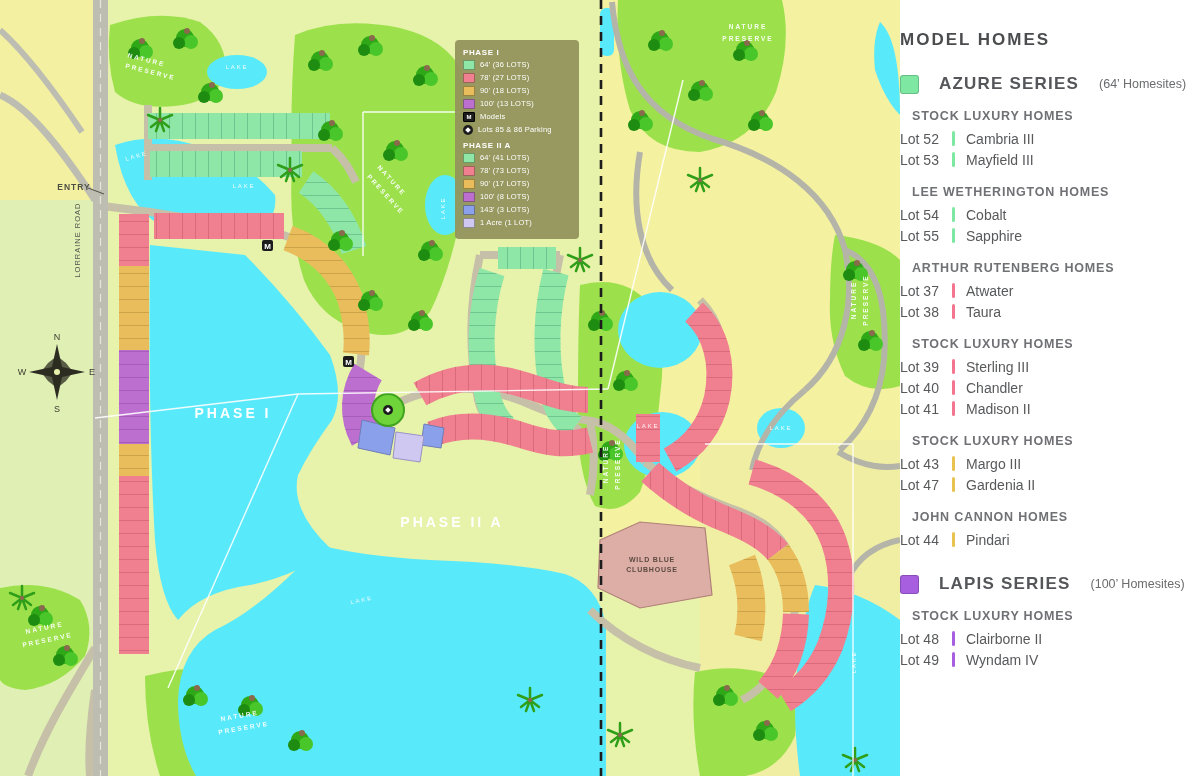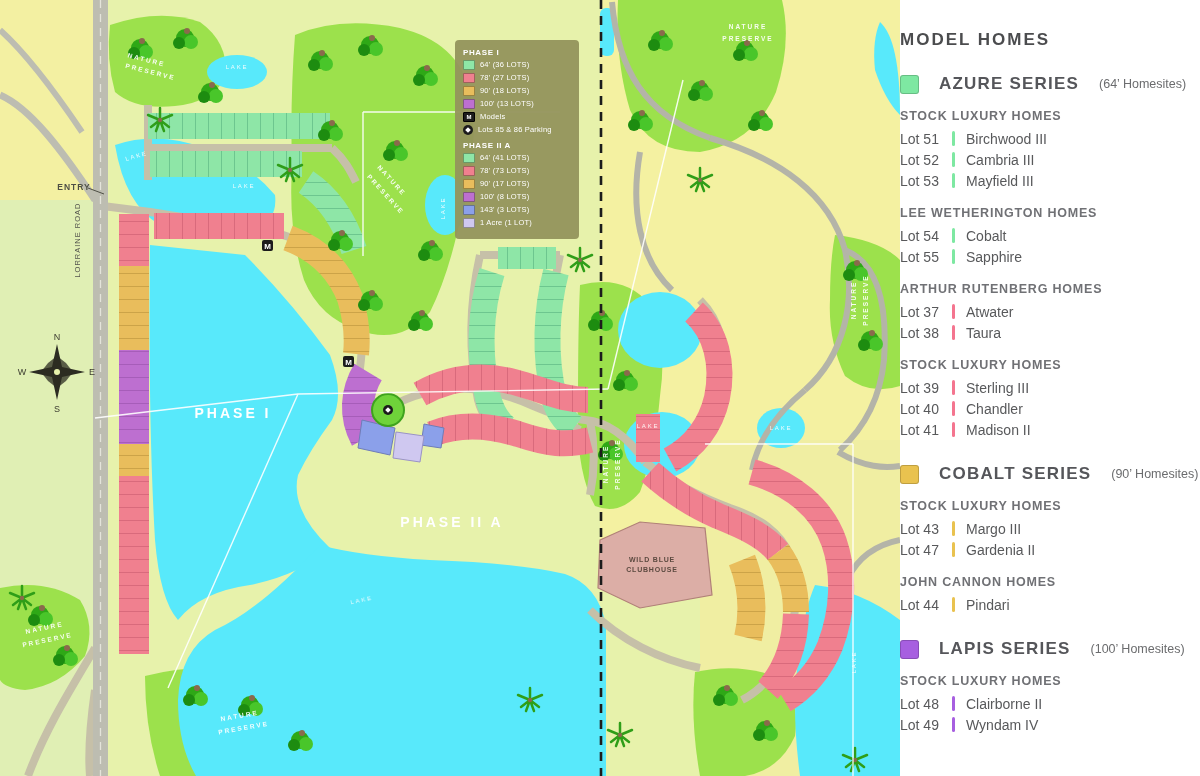--- a/index.html
+++ b/index.html
@@ -24,21 +24,21 @@
                   transform:rotate(45deg);}
 
   
   .panel{position:absolute;left:900px;top:0;width:300px;height:776px;background:#fff;
          box-sizing:border-box;padding:30px 20px 0 0;color:#58595b;}
   .m-title{font-size:17px;font-weight:600;letter-spacing:2px;color:#4b4c4e;margin:0 0 8px;}
   .series{display:flex;align-items:center;gap:20px;margin:24px 0 6px;}
   .sw{width:17px;height:17px;border-radius:3px;border:1px solid rgba(0,0,0,.18);flex:0 0 auto;}
   .s-name{font-size:17px;font-weight:600;letter-spacing:1.2px;color:#55565a;white-space:nowrap;}
   .s-sub{font-size:12.5px;color:#6b6c6e;white-space:nowrap;}
-  .builder{font-size:12.5px;font-weight:600;letter-spacing:.8px;color:#707175;margin:15px 0 5px;}
+  .builder{font-size:12.5px;font-weight:600;letter-spacing:.8px;color:#707175;margin:15px 12px 5px;}
   .lot-row{height:21px;display:flex;align-items:center;font-size:14px;color:#58595b;}
   .lot-num{width:50px;flex:0 0 auto;}
   .lot-div{width:3px;height:15px;border-radius:2px;margin:0 11px 0 2px;flex:0 0 auto;}
   .c-azure{background:#7ee8a2}.c-indigo{background:#f4758f}.c-cobalt{background:#e9c24f}.c-lapis{background:#a75fe0}
 </style>
 </head>
 <body>
 
 <div class="stage">
 
@@ -353,25 +353,20 @@
   <aside class="panel">
     <h1 class="m-title">MODEL HOMES</h1>
 
     <div class="series">
       <span class="sw c-azure"></span>
       <span class="s-name">AZURE SERIES</span>
       <span class="s-sub">(64’ Homesites)</span>
     </div>
     <div class="builder">STOCK LUXURY HOMES</div>
     <div class="lot-row">
-        <span class="lot-num">Lot 51</span>
-        <span class="lot-div c-azure"></span>
-        <span>Birchwood III</span>
-      </div>
-    <div class="lot-row">
         <span class="lot-num">Lot 52</span>
         <span class="lot-div c-azure"></span>
         <span>Cambria III</span>
       </div>
     <div class="lot-row">
         <span class="lot-num">Lot 53</span>
         <span class="lot-div c-azure"></span>
         <span>Mayfield III</span>
       </div>
     <div class="builder">LEE WETHERINGTON HOMES</div>
@@ -407,25 +402,20 @@
         <span class="lot-num">Lot 40</span>
         <span class="lot-div c-indigo"></span>
         <span>Chandler</span>
       </div>
     <div class="lot-row">
         <span class="lot-num">Lot 41</span>
         <span class="lot-div c-indigo"></span>
         <span>Madison II</span>
       </div>
 
-    <div class="series">
-      <span class="sw c-cobalt"></span>
-      <span class="s-name">COBALT SERIES</span>
-      <span class="s-sub">(90’ Homesites)</span>
-    </div>
     <div class="builder">STOCK LUXURY HOMES</div>
     <div class="lot-row">
         <span class="lot-num">Lot 43</span>
         <span class="lot-div c-cobalt"></span>
         <span>Margo III</span>
       </div>
     <div class="lot-row">
         <span class="lot-num">Lot 47</span>
         <span class="lot-div c-cobalt"></span>
         <span>Gardenia II</span>

